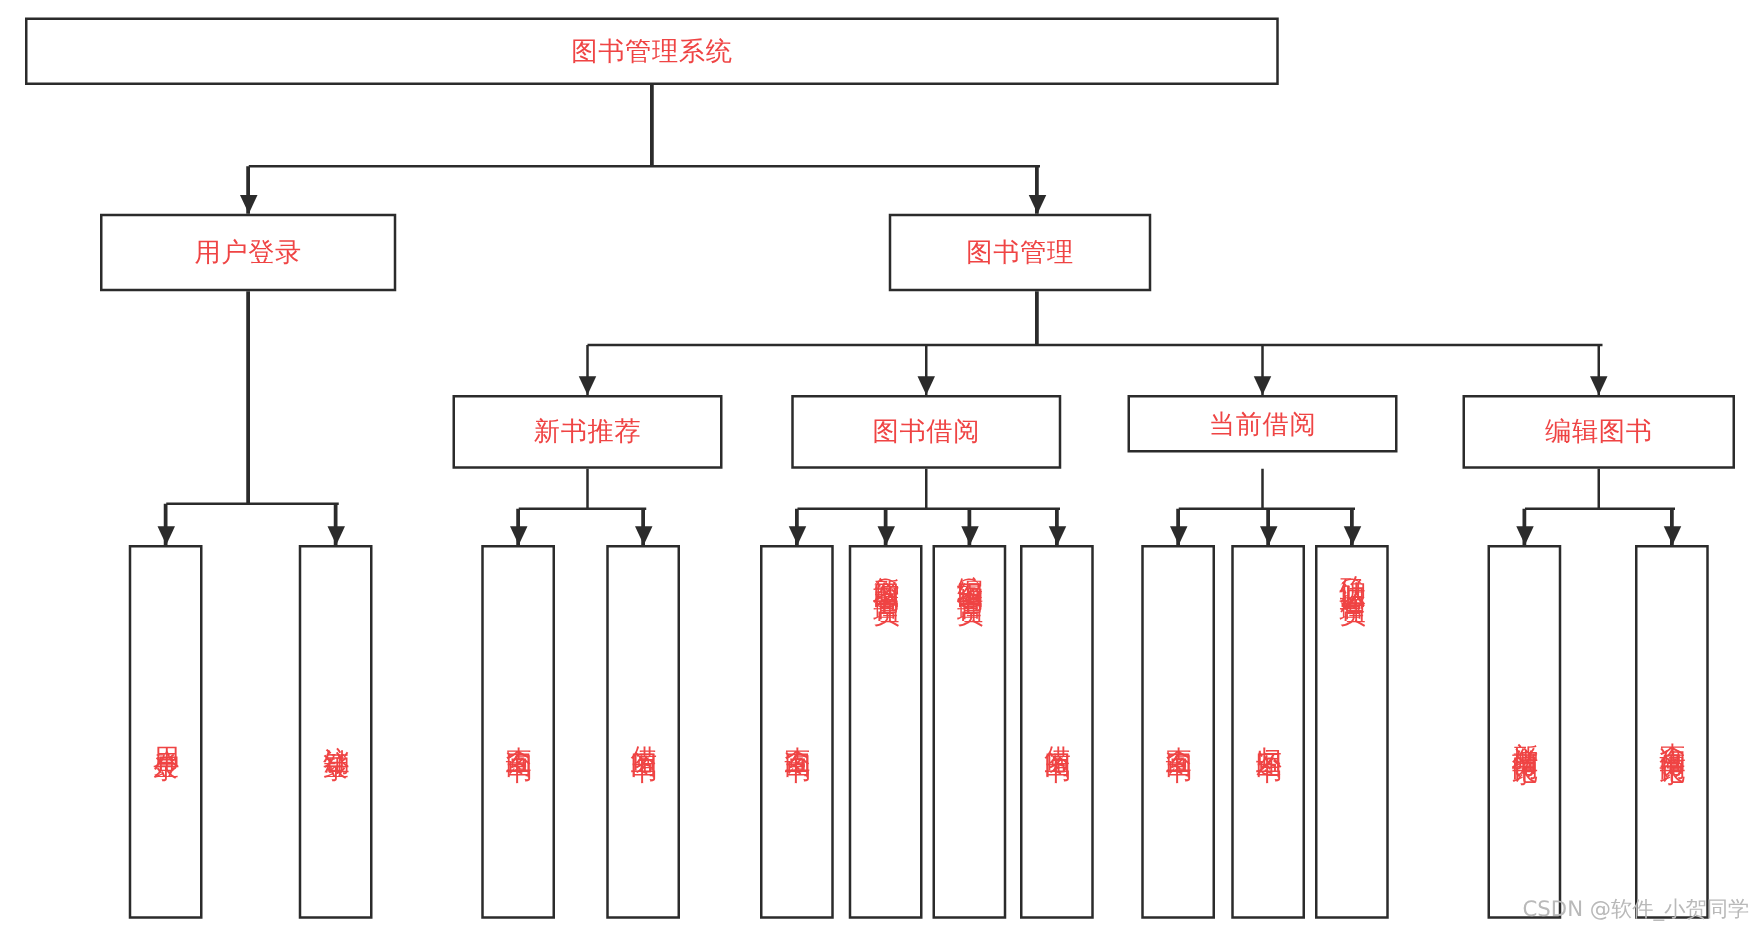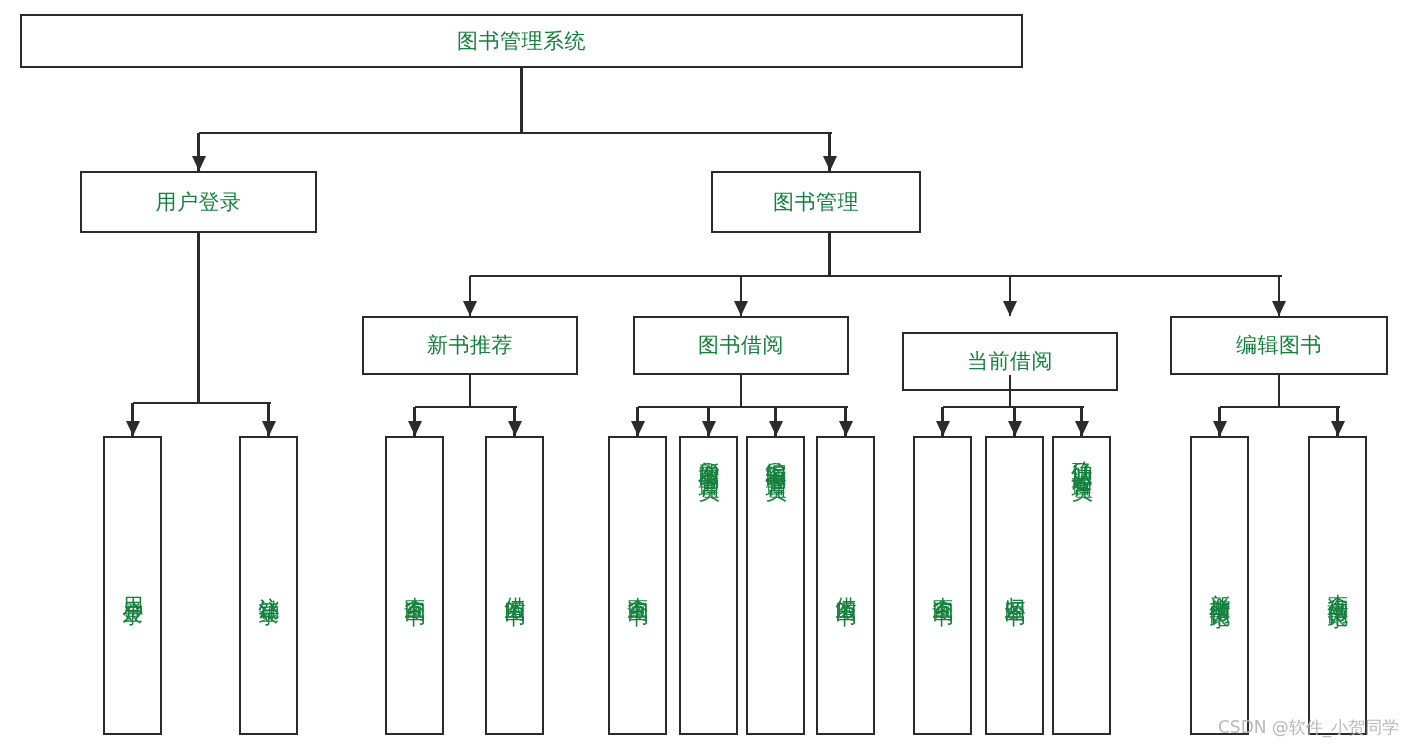--- a/index.html
+++ b/index.html
@@ -20,21 +20,21 @@
   }
   
   .node {
     position: absolute;
     box-sizing: border-box;
     background: #ffffff;
     border: 2.5px solid #2b2b2b;
     display: flex;
     align-items: center;
     justify-content: center;
-    color: #15803d;
+    color: #ef4444;
   }
   .node .label {
     display: block;
     text-align: center;
     line-height: 1.18;
     white-space: nowrap;
   }
   
   .node.h .label {
     font-size: 21px;
@@ -99,21 +99,21 @@
   <div class="node h" id="node-l2-1" style="left: 711px; top: 171px; width: 210px; height: 62px;">
     <span class="label">图书管理</span>
   </div>
 
   <div class="node h" id="node-l3-0" style="left: 362px; top: 316px; width: 216px; height: 59px;">
     <span class="label">新书推荐</span>
   </div>
   <div class="node h" id="node-l3-1" style="left: 633px; top: 316px; width: 216px; height: 59px;">
     <span class="label">图书借阅</span>
   </div>
-  <div class="node h" id="node-l3-2" style="left: 902px; top: 316px; width: 216px; height: 59px; margin-top: 16px;">
+  <div class="node h" id="node-l3-2" style="left: 902px; top: 316px; width: 216px; height: 46px;">
     <span class="label">当前借阅</span>
   </div>
   <div class="node h" id="node-l3-3" style="left: 1170px; top: 316px; width: 218px; height: 59px;">
     <span class="label">编辑图书</span>
   </div>
 
   <div class="node v mid" id="node-leaf-0" style="left: 103px; top: 436px; width: 59px; height: 299px;">
     <span class="label">用户登录</span>
   </div>
   <div class="node v mid" id="node-leaf-1" style="left: 239px; top: 436px; width: 59px; height: 299px;">

